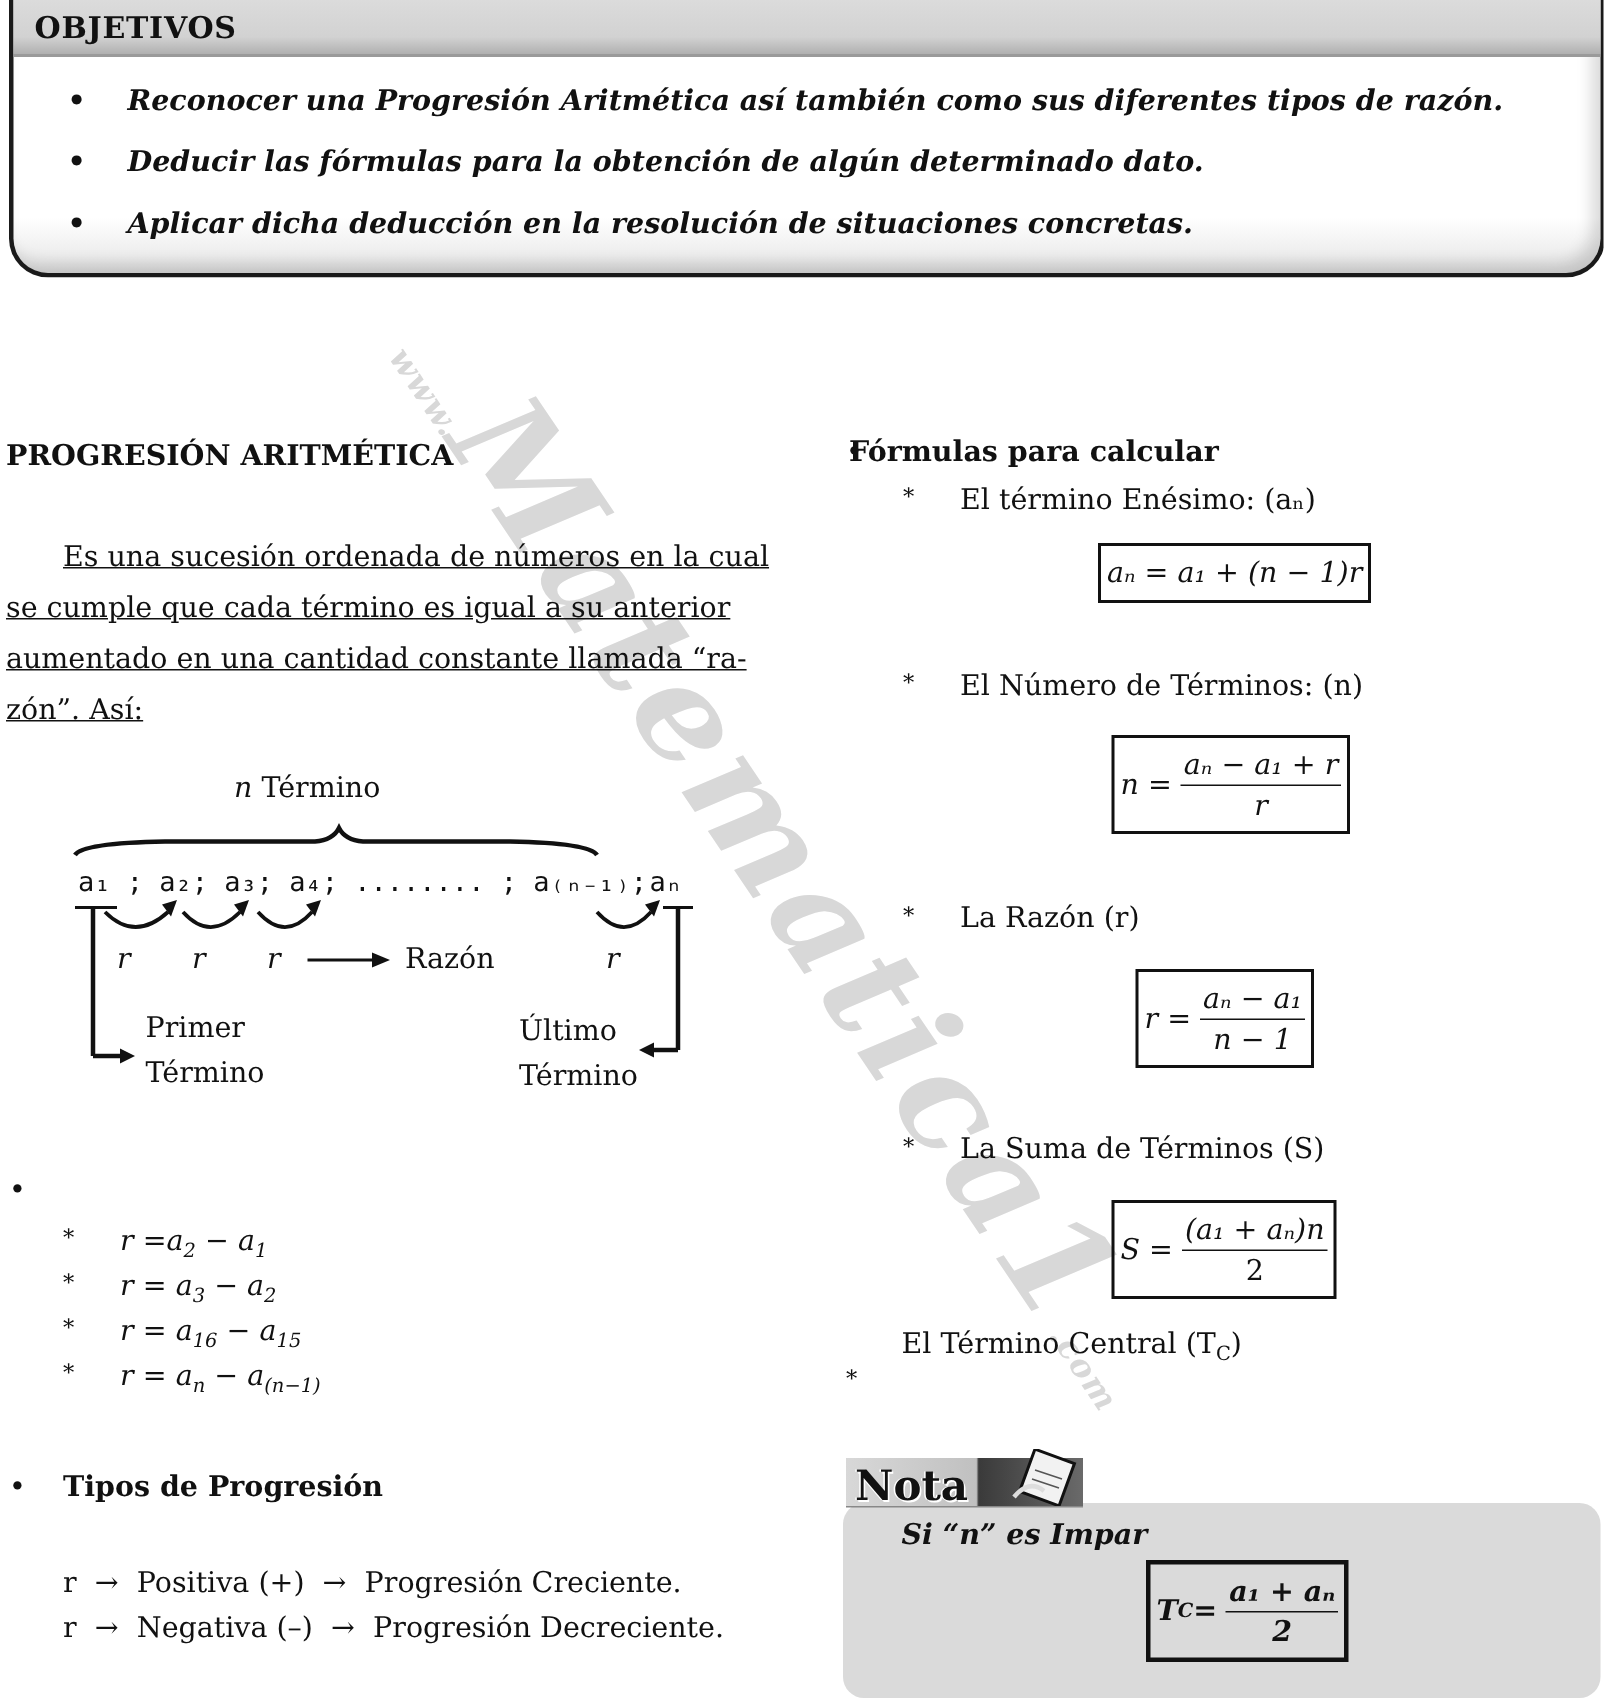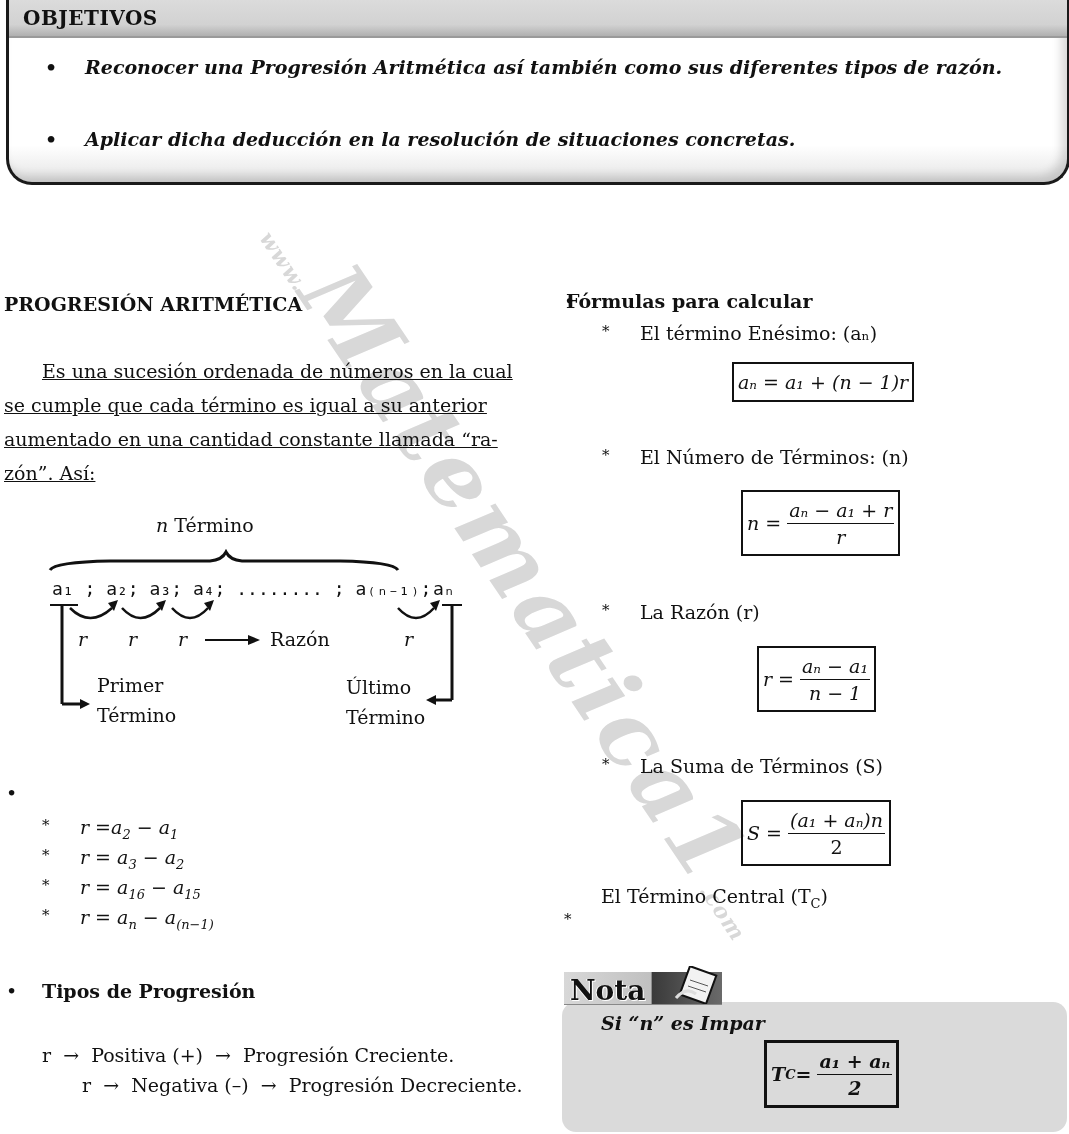--- a/index.html
+++ b/index.html
@@ -83,21 +83,24 @@
   <span class="small">www.</span><span>Matematica1</span><span class="small">.com</span>
 </div>
 
 <div class="obj-box">
   <div class="obj-header">
     <span class="obj-title">OBJETIVOS</span>
   </div>
   <div class="obj-item" style="top:58px;">
     <span class="bullet">•</span><span>Reconocer una Progresión Aritmética así también como sus diferentes tipos de razón.</span>
   </div>
-  <div class="obj-item" style="top:130px;">
+  <div class="obj-item" style="top:99px;">
+    <span class="bullet">•</span><span>Deducir las fórmulas para la obtención de algún determinado dato.</span>
+  </div>
+  <div class="obj-item" style="top:140px;">
     <span class="bullet">•</span><span>Aplicar dicha deducción en la resolución de situaciones concretas.</span>
   </div>
 </div>
 
 <div class="content h-section" style="left:4px; top:293px;">PROGRESIÓN ARITMÉTICA</div>
 
 <div class="content para" style="left:4px; top:354px; width:510px;">
   <div style="padding-left:38px;">Es una sucesión ordenada de números en la cual</div>
   <div>se cumple que cada término es igual a su anterior</div>
   <div>aumentado en una cantidad constante llamada “ra-</div>
@@ -165,21 +168,21 @@
     </div>
   </div>
 </div>
 
 <div class="content" style="left:0; top:980px; width:520px;">
   <div class="txt" style="position:relative; height:28px;">
     <span class="abs" style="left:6px;">•</span>
     <span class="abs bold" style="left:42px;">Tipos de Progresión</span>
   </div>
   <div class="txt" style="position:absolute; left:42px; top:64px; white-space:pre;">r  →  Positiva (+)  →  Progresión Creciente.</div>
-  <div class="txt" style="position:absolute; left:42px; top:94px; white-space:pre;margin-left:40px;">r  →  Negativa (–)  →  Progresión Decreciente.</div>
+  <div class="txt" style="position:absolute; left:42px; top:94px; white-space:pre;">r  →  Negativa (–)  →  Progresión Decreciente.</div>
 </div>
 
 <div class="content txt" style="left:564px; top:290px;">•</div>
 <div class="content txt bold" style="left:566px; top:290px;">Fórmulas para calcular</div>
 
 <div class="content txt" style="left:602px; top:322px; font-size:15px;">*</div>
 <div class="content txt" style="left:640px; top:322px;">El término Enésimo: (aₙ)</div>
 <div class="formula-box content" style="left:732px; top:362px; height:36px;">aₙ = a₁ + (n − 1)r</div>
 
 <div class="content txt" style="left:602px; top:446px; font-size:15px;">*</div>

